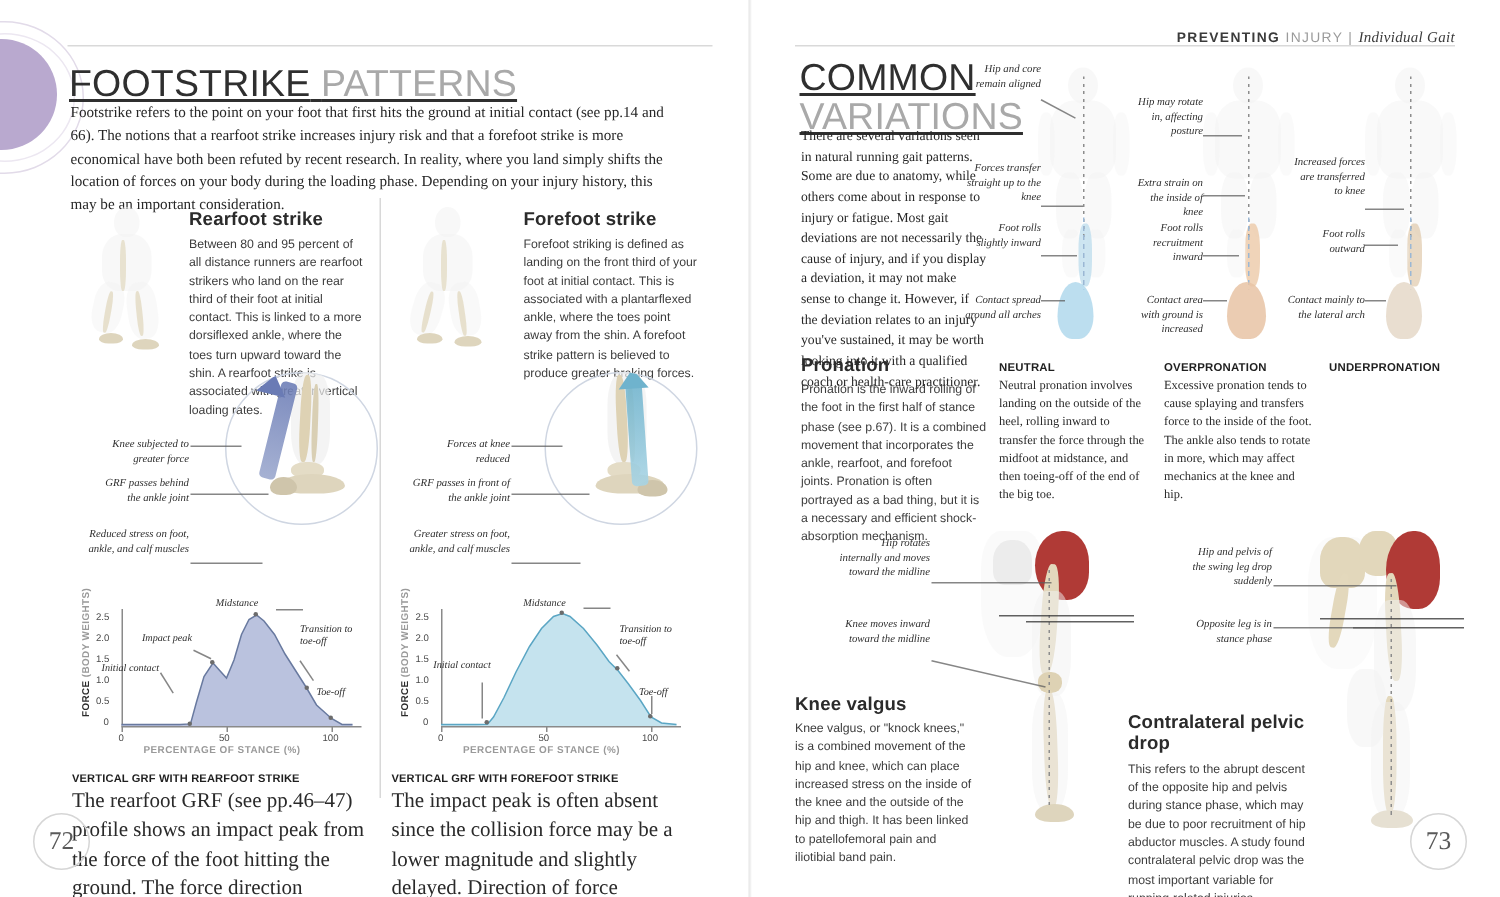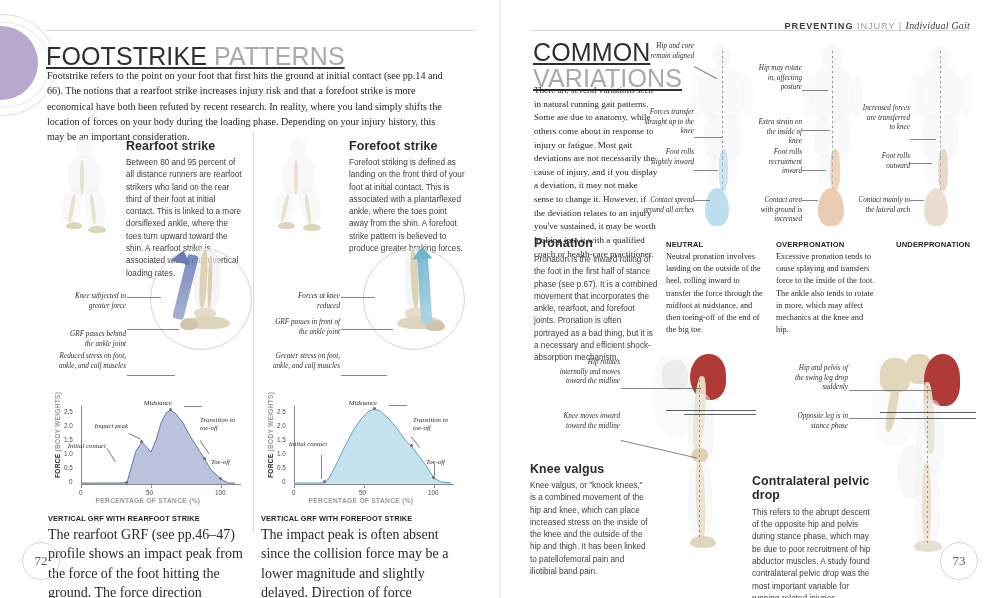--- a/index.html
+++ b/index.html
@@ -49,21 +49,21 @@
   .anno{position:absolute;font-family:"Liberation Serif",serif;font-style:italic;
         font-size:7.2px;line-height:1.32;color:#2f2f2f;}
   .anno.r{text-align:right;}
   .leader{position:absolute;height:1px;background:#5d5d5d;opacity:.75;}
   .leader.v{width:1px;height:auto;background:#5d5d5d;}
 
   .divider-v{position:absolute;width:1px;background:#d8d8d8;}
 
   .pagenum{position:absolute;bottom:18px;width:36px;height:36px;border-radius:50%;
            border:1px solid #d6d6d6;display:flex;align-items:center;justify-content:center;
-           font-family:"Liberation Serif",serif;font-size:13px;color:#5a5a5a;}
+           font-family:"Liberation Serif",serif;font-size:17px;color:#5a5a5a;}
   .pagenum.left{left:22px;}
   .pagenum.right{right:22px;}
 
   
   .chart{position:absolute;}
   .chart .axisline{position:absolute;background:#8a8a8a;}
   .ylab{position:absolute;transform:rotate(-90deg);transform-origin:left top;
         font-size:6.6px;font-weight:700;letter-spacing:.04em;color:#2b2b2b;white-space:nowrap;}
   .ylab span{color:#9a9a9a;font-weight:700;}
   .xlab{position:absolute;font-size:6.6px;font-weight:700;letter-spacing:.05em;
@@ -138,21 +138,21 @@
       <div class="footshape" style="left:36px;top:68px;width:44px;height:13px;background:#ded5bd;"></div>
       <div class="footshape" style="left:30px;top:70px;width:18px;height:12px;background:#cfc5ab;"></div>
       <div class="arrowband" style="left:30px;top:6px;width:11px;height:66px;
            background:linear-gradient(to top,#9aa7cd,#6a7bb5);transform:rotate(14deg);opacity:.88;"></div>
       <div style="position:absolute;left:22px;top:2px;width:0;height:0;border-left:10px solid transparent;
            border-right:10px solid transparent;border-bottom:13px solid #6a7bb5;transform:rotate(14deg);"></div>
     </div>
 
     <div class="anno r" style="left:62px;top:292px;width:64px;">Knee subjected to greater force</div>
     <div class="leader" style="left:127px;top:297px;width:34px;"></div>
-    <div class="anno r" style="left:62px;top:318px;width:64px;margin-top:12px;">GRF passes behind the ankle joint</div>
+    <div class="anno r" style="left:62px;top:318px;width:64px;">GRF passes behind the ankle joint</div>
     <div class="leader" style="left:127px;top:329px;width:52px;"></div>
     <div class="anno r" style="left:55px;top:352px;width:71px;">Reduced stress on foot, ankle, and calf muscles</div>
     <div class="leader" style="left:127px;top:375px;width:48px;"></div>
 
     <div class="chart" style="left:48px;top:400px;width:200px;height:108px;">
       <div class="ylab" style="left:6px;top:78px;">
         <span style="color:#2b2b2b">FORCE</span>
         <span>(BODY WEIGHTS)</span>
       </div>
       <div class="tick" style="left:16px;top:8px;">2.5</div>
@@ -379,21 +379,21 @@
     <div class="leader" style="left:410px;top:200px;width:14px;"></div>
 
     <div style="position:absolute;left:276px;top:240px;width:100px;">
       <div class="col-h">OVERPRONATION</div>
       <div class="serif-body">Excessive pronation tends to cause splaying and transfers force to the inside of the foot. The ankle also tends to rotate in more, which may affect mechanics at the knee and hip.</div>
     </div>
     <div style="position:absolute;left:166px;top:240px;width:100px;">
       <div class="col-h">NEUTRAL</div>
       <div class="serif-body">Neutral pronation involves landing on the outside of the heel, rolling inward to transfer the force through the midfoot at midstance, and then toeing-off of the end of the big toe.</div>
     </div>
-    <div style="position:absolute;left:396px;top:240px;width:100px;">
+    <div style="position:absolute;left:386px;top:240px;width:100px;">
       <div class="col-h">UNDERPRONATION</div>
     </div>
 
     <div class="fig" style="left:148px;top:350px;width:110px;height:215px;">
       <div class="skin" style="left:6px;top:4px;width:42px;height:84px;border-radius:30% 30% 42% 42%;opacity:.35;"></div>
       <div class="bone" style="left:14px;top:10px;width:26px;height:30px;border-radius:45% 45% 30% 30%;background:#ececec;"></div>
       <div class="muscle" style="left:42px;top:4px;width:36px;height:46px;"></div>
       <div class="bone" style="left:46px;top:26px;width:11px;height:74px;background:#e3d8bc;transform:rotate(4deg);"></div>
       <div class="skin" style="left:40px;top:44px;width:26px;height:70px;border-radius:36%;opacity:.5;"></div>
       <div class="bone" style="left:44px;top:98px;width:16px;height:14px;border-radius:45%;background:#ded2b4;"></div>

